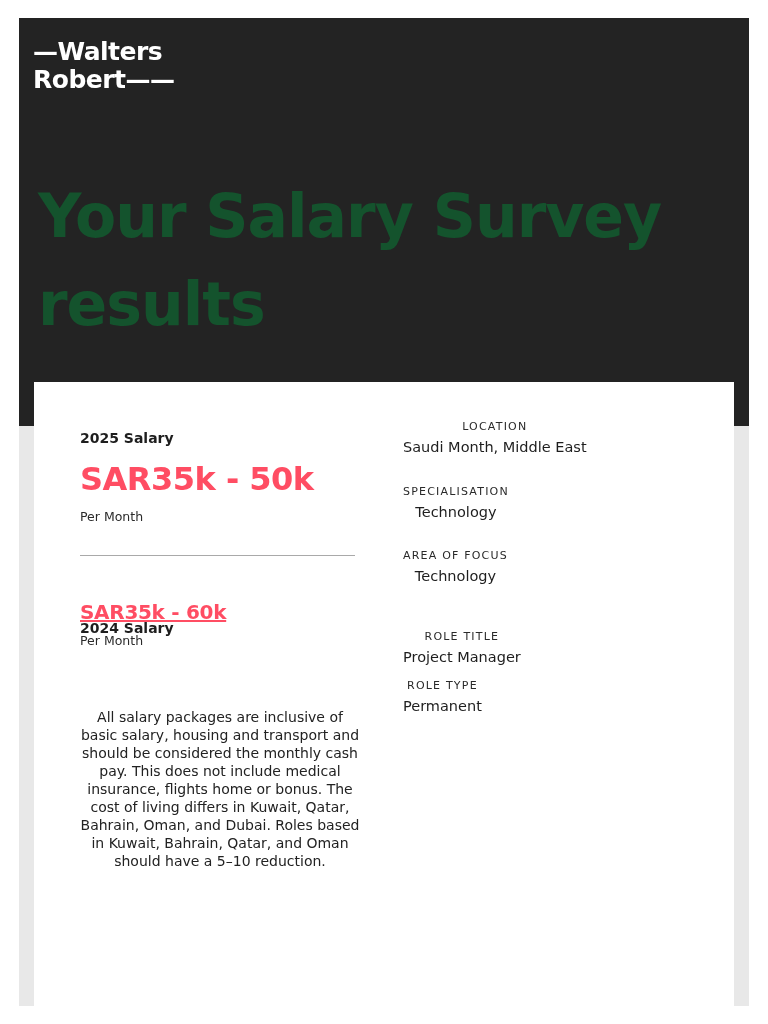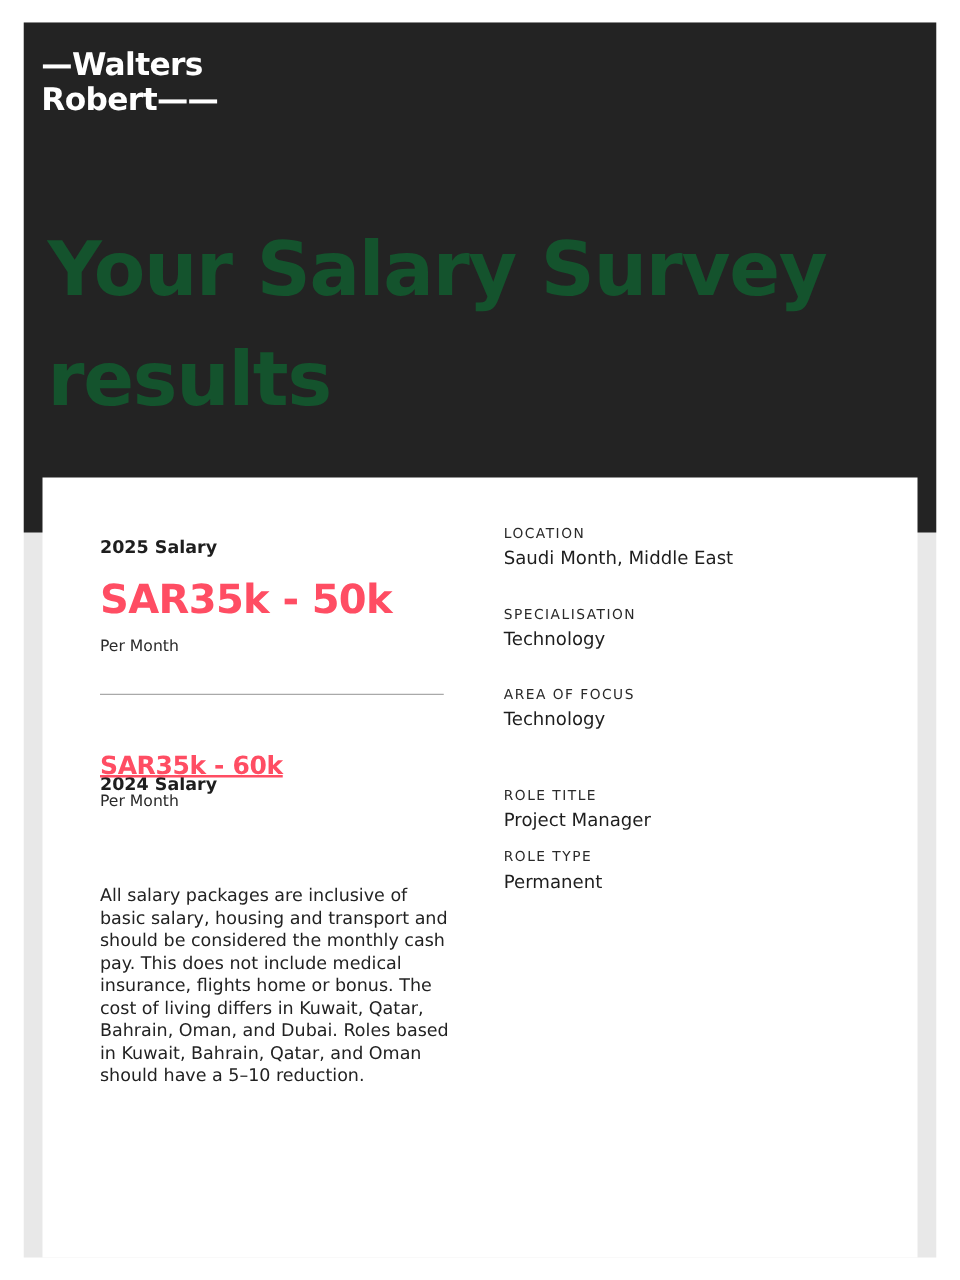--- a/index.html
+++ b/index.html
@@ -55,20 +55,21 @@
       line-height: 88px;
       letter-spacing: -1px;
     }
     .card {
       position: absolute;
       left: 34px;
       top: 382px;
       width: 700px;
       height: 624px;
       background: #ffffff;
+      text-align: center;
     }
     .left-col {
       position: absolute;
       left: 46px;
       top: 0;
       width: 275px;
     }
     .salary-label {
       position: absolute;
       left: 0;

